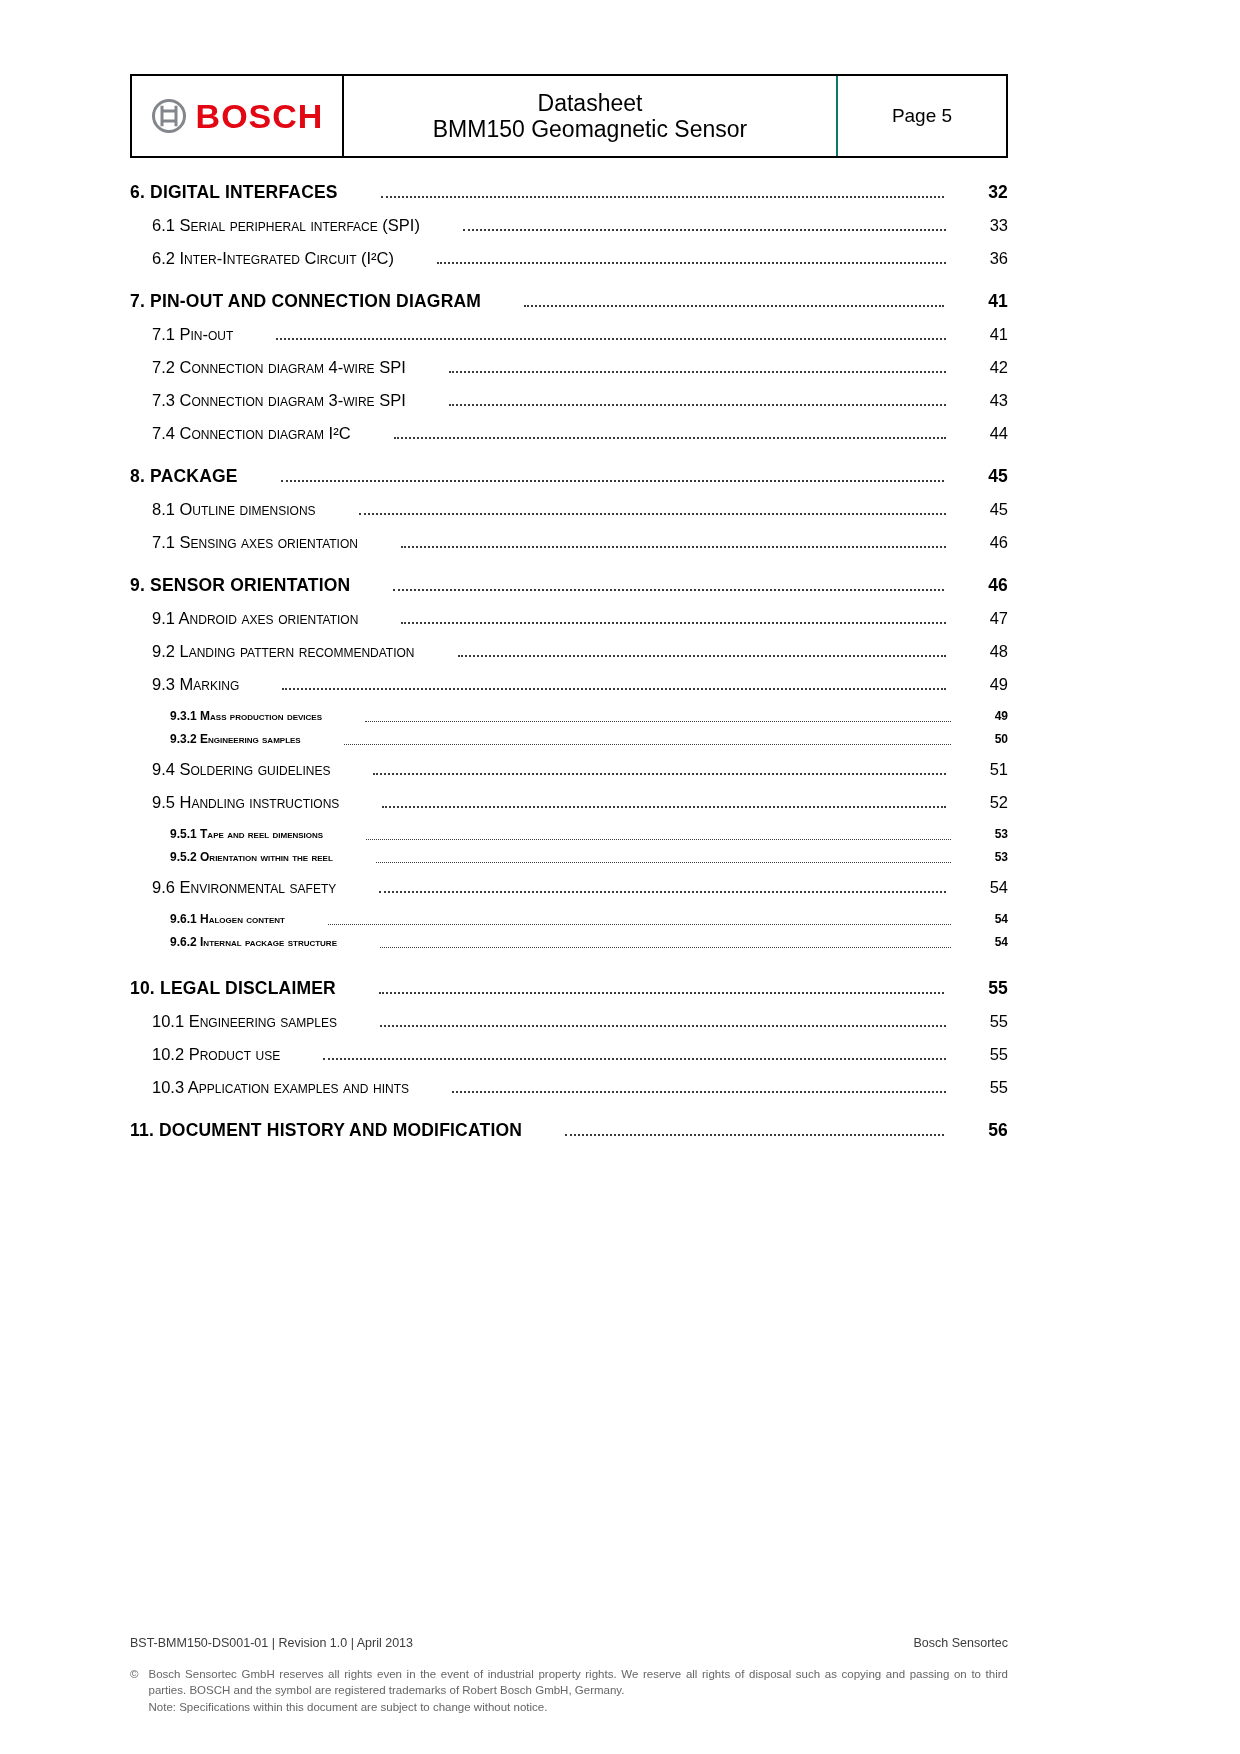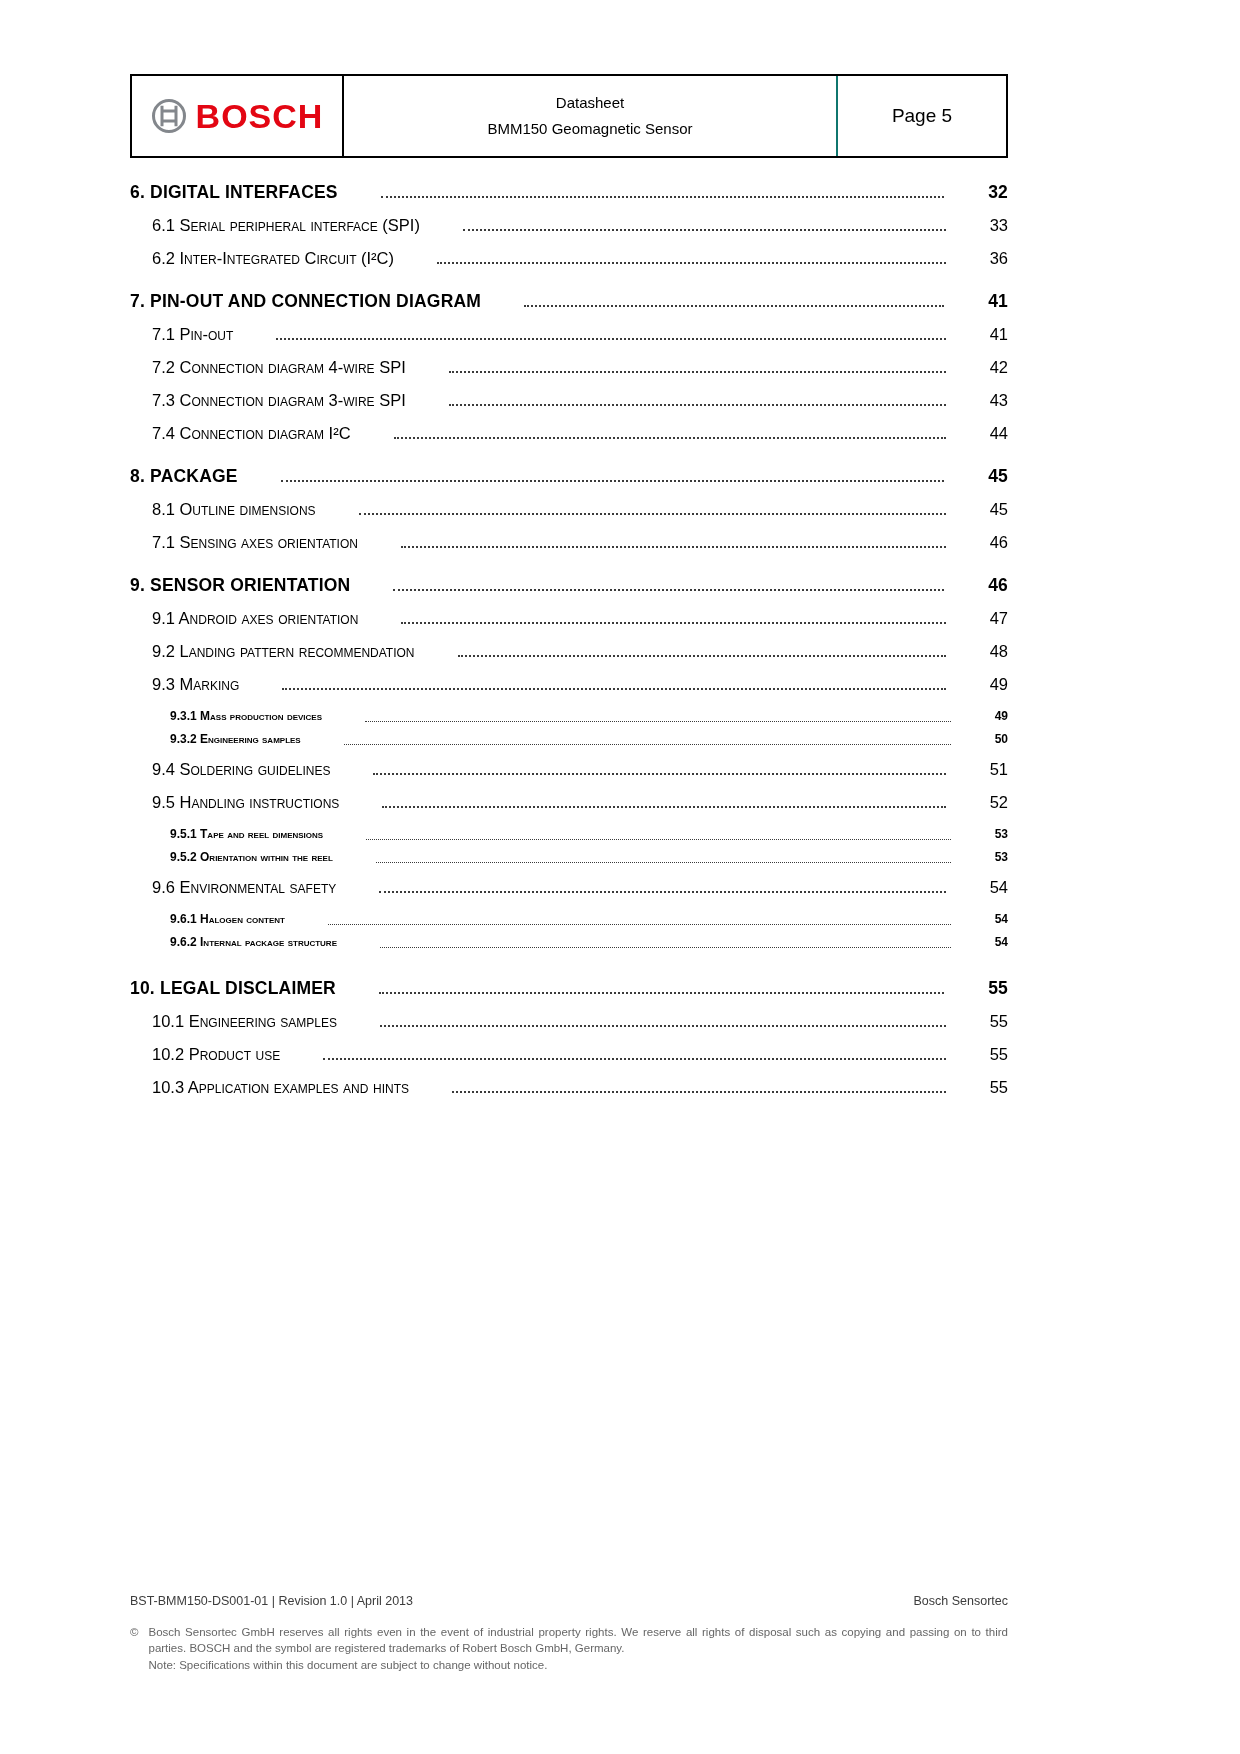--- a/index.html
+++ b/index.html
@@ -49,21 +49,21 @@
     font-weight: bold;
     letter-spacing: 1px;
     color: var(--brand-red, #e30613);
   }
   .title-cell {
     flex: 1;
     display: flex;
     flex-direction: column;
     align-items: center;
     justify-content: center;
-    font-size: 15px;
+    font-size: 23px;
     line-height: 26px;
   }
   .page-cell {
     width: 170px;
     border-left: 2px solid #0f766e;
     display: flex;
     align-items: center;
     justify-content: center;
     font-size: 19px;
   }
@@ -119,21 +119,21 @@
   .toc-row.l3 .toc-label { font-variant: small-caps; font-variant-caps: small-caps; }
   .toc-row.l3 .leader { border-bottom-width: 1.5px; margin-bottom: 4px; }
   .toc-row.l3 + .toc-row.l2 { margin-top: 10px; }
   .toc-row.l3 + .toc-row.l1 { margin-top: 26px; }
 
   
   .footer {
     position: absolute;
     left: 0;
     width: 100%;
-    top: 1594px;
+    top: 1636px;
     font-size: 12.5px;
     color: #3c3c3c;
   }
   .footer-line1 {
     display: flex;
     justify-content: space-between;
     margin-bottom: 16px;
     color: #3c3c3c;
   }
   .copyright-block {
@@ -304,20 +304,25 @@
         <div class="toc-row l2">
           <span class="toc-label">10.2 Product use</span>
           <span class="leader"></span>
           <span class="toc-page">55</span>
         </div>
         <div class="toc-row l2">
           <span class="toc-label">10.3 Application examples and hints</span>
           <span class="leader"></span>
           <span class="toc-page">55</span>
         </div>
+        <div class="toc-row l1">
+          <span class="toc-label">11. DOCUMENT HISTORY AND MODIFICATION</span>
+          <span class="leader"></span>
+          <span class="toc-page">56</span>
+        </div>
       </div>
 
     <div class="footer">
       <div class="footer-line1">
         <span>BST-BMM150-DS001-01 | Revision 1.0 | April 2013</span>
         <span>Bosch Sensortec</span>
       </div>
       <div class="copyright-block">
         <span class="copyright-symbol">©</span>
         <div class="copyright-text">

